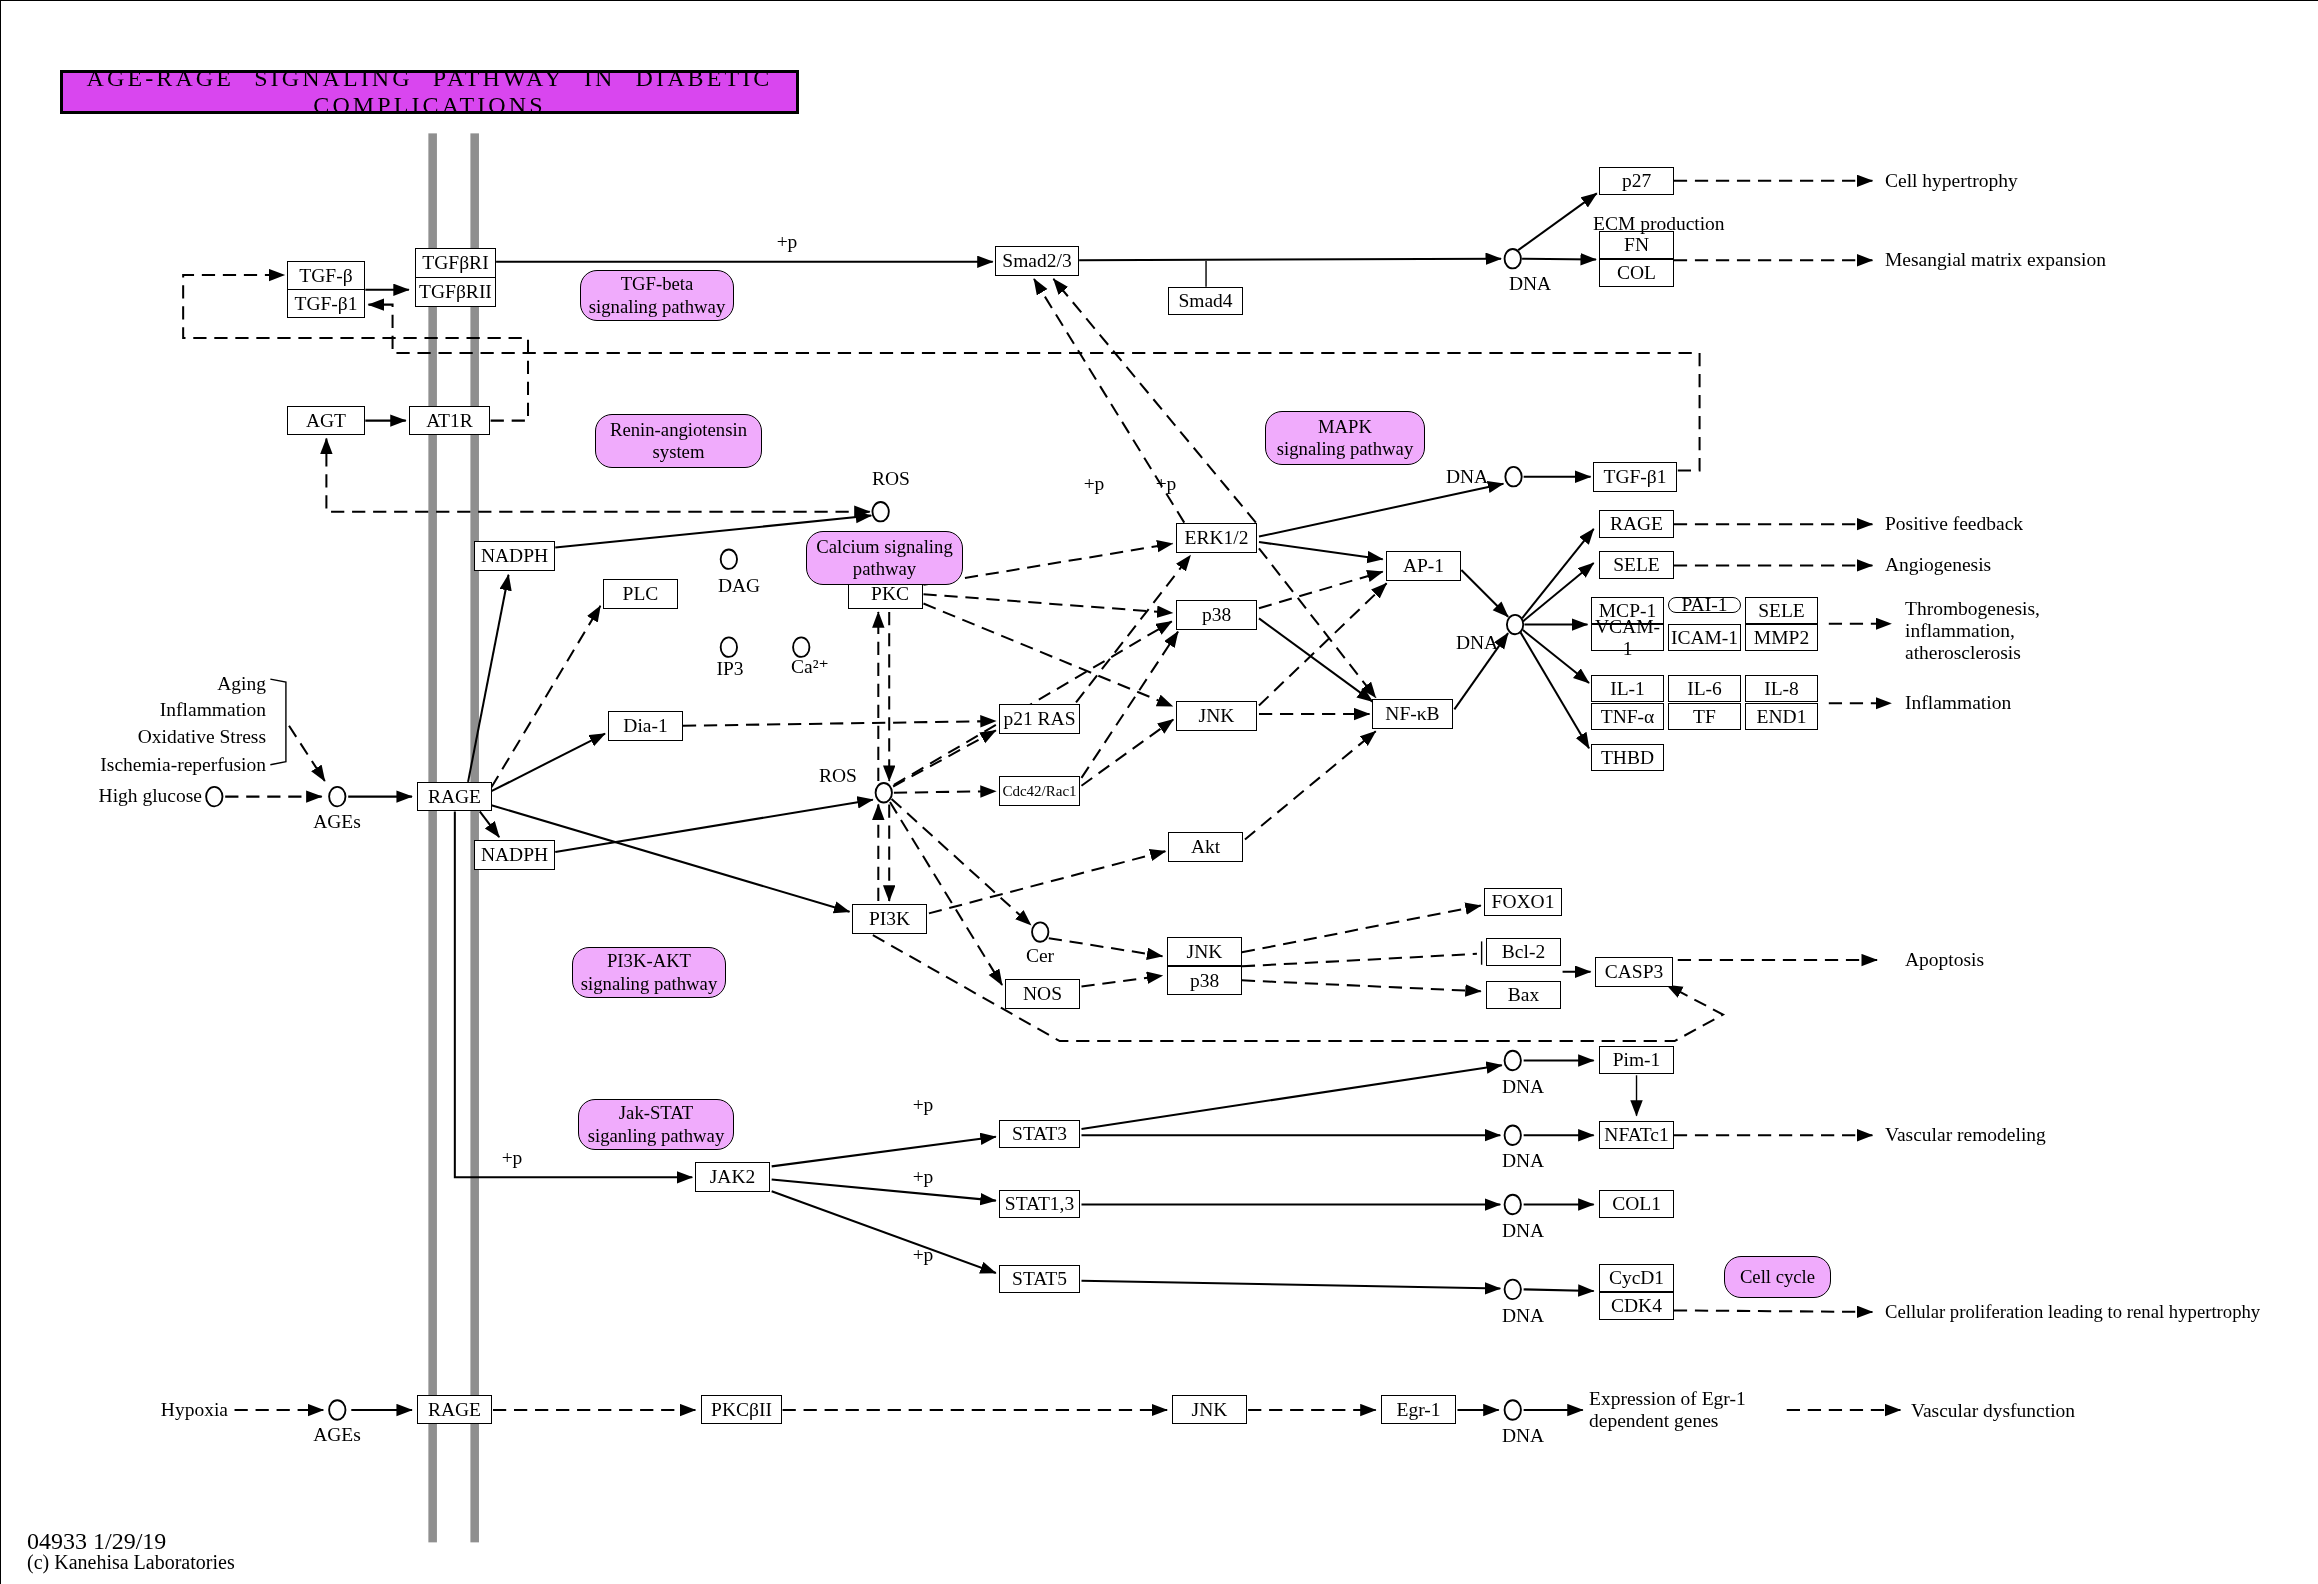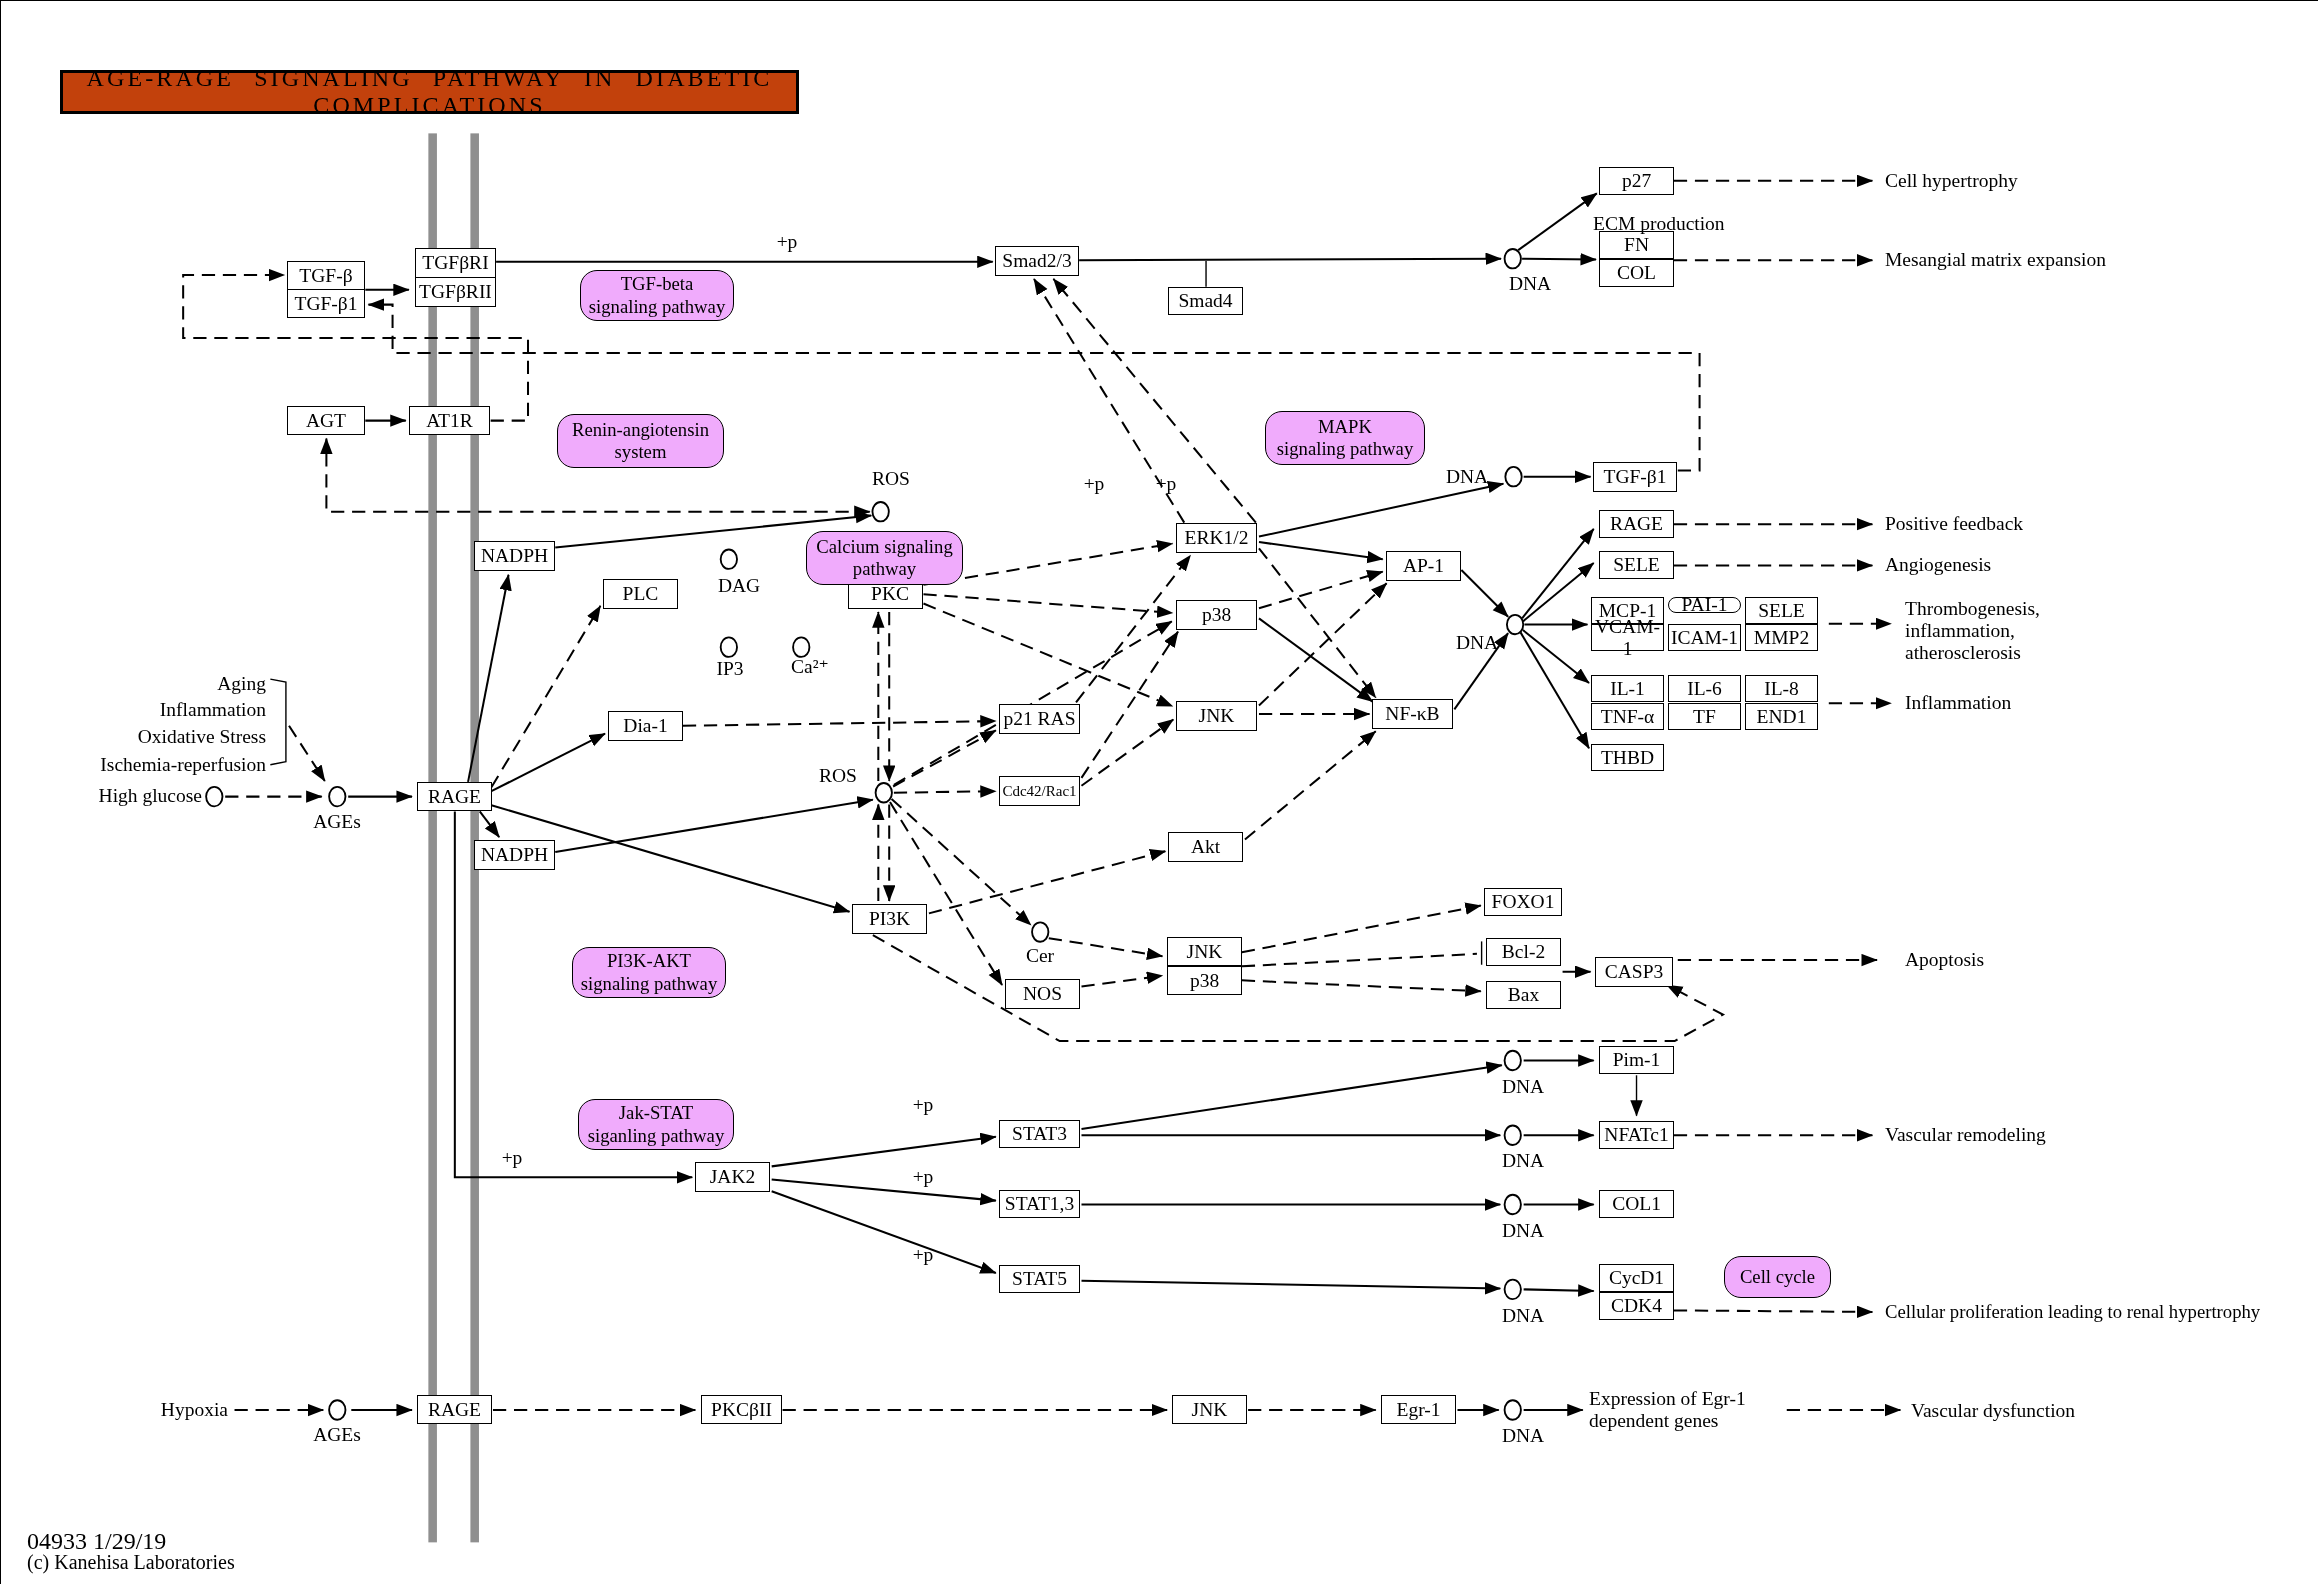--- a/index.html
+++ b/index.html
@@ -5,21 +5,21 @@
   html,body{margin:0;padding:0;background:#fff;}
   #stage{position:relative;width:2319px;height:1585px;background:#ffffff;border:1.6px solid #000;box-sizing:border-box;overflow:hidden;
          font-family:"Liberation Serif","DejaVu Serif",serif;color:#000;}
   #edge-layer{position:absolute;left:0;top:0;width:2319px;height:1585px;}
   #node-layer{position:absolute;left:0;top:0;width:2319px;height:1585px;}
   .node{position:absolute;display:flex;align-items:center;justify-content:center;text-align:center;
         white-space:pre-line;line-height:1.12;font-size:19.5px;}
   .gene{background:#fff;border:1.9px solid #000;box-sizing:border-box;}
   .pathway{background:#f0abfc;border:1.9px solid #000;border-radius:17px;box-sizing:border-box;font-size:18.7px;line-height:1.2;}
   .label{background:transparent;}
-  .title{border:3.1px solid #000;box-sizing:border-box;font-size:24px;letter-spacing:3.1px;word-spacing:11px;background:#c2410c;}
+  .title{border:3.1px solid #000;box-sizing:border-box;font-size:24px;letter-spacing:3.1px;word-spacing:11px;background:#d946ef;}
   .align-left{justify-content:flex-start;text-align:left;}
   .align-right{justify-content:flex-end;text-align:right;}
 </style>
 </head>
 <body>
 
 <div id="stage">
   <svg id="edge-layer" xmlns="http://www.w3.org/2000/svg" width="2319" height="1585" viewBox="0 0 2979 2036">
     <defs>
       <marker id="arw" markerUnits="userSpaceOnUse" markerWidth="22" markerHeight="18" refX="20" refY="8" orient="auto">
@@ -208,21 +208,21 @@
       <div class="node gene" style="left: 1598px; top: 1120px; width: 75px; height: 28px;">NFATc1</div>
       <div class="node gene" style="left: 1598px; top: 1189px; width: 75px; height: 28px;">COL1</div>
       <div class="node gene" style="left: 1598px; top: 1263px; width: 75px; height: 28px;">CycD1</div>
       <div class="node gene" style="left: 1598px; top: 1291px; width: 75px; height: 28px;">CDK4</div>
       <div class="node gene" style="left: 416px; top: 1394px; width: 75px; height: 29px;">RAGE</div>
       <div class="node gene" style="left: 700px; top: 1394px; width: 81px; height: 29px;">PKCβII</div>
       <div class="node gene" style="left: 1171px; top: 1394px; width: 75px; height: 29px;">JNK</div>
       <div class="node gene" style="left: 1380px; top: 1394px; width: 75px; height: 29px;">Egr-1</div>
       <div class="node pathway" style="left: 579px; top: 269px; width: 154px; height: 51px;">TGF-beta
 signaling pathway</div>
-      <div class="node pathway" style="left: 556px; top: 413px; width: 167px; height: 54px;">Renin-angiotensin
+      <div class="node pathway" style="left: 594px; top: 413px; width: 167px; height: 54px;">Renin-angiotensin
 system</div>
       <div class="node pathway" style="left: 1264px; top: 410px; width: 160px; height: 54px;">MAPK
 signaling pathway</div>
       <div class="node pathway" style="left: 805px; top: 530px; width: 157px; height: 54px;">Calcium signaling
 pathway</div>
       <div class="node pathway" style="left: 571px; top: 946px; width: 154px; height: 51px;">PI3K-AKT
 signaling pathway</div>
       <div class="node pathway" style="left: 577px; top: 1098px; width: 156px; height: 51px;">Jak-STAT
 siganling pathway</div>
       <div class="node pathway" style="left: 1723px; top: 1255px; width: 107px; height: 42px;">Cell cycle</div>

